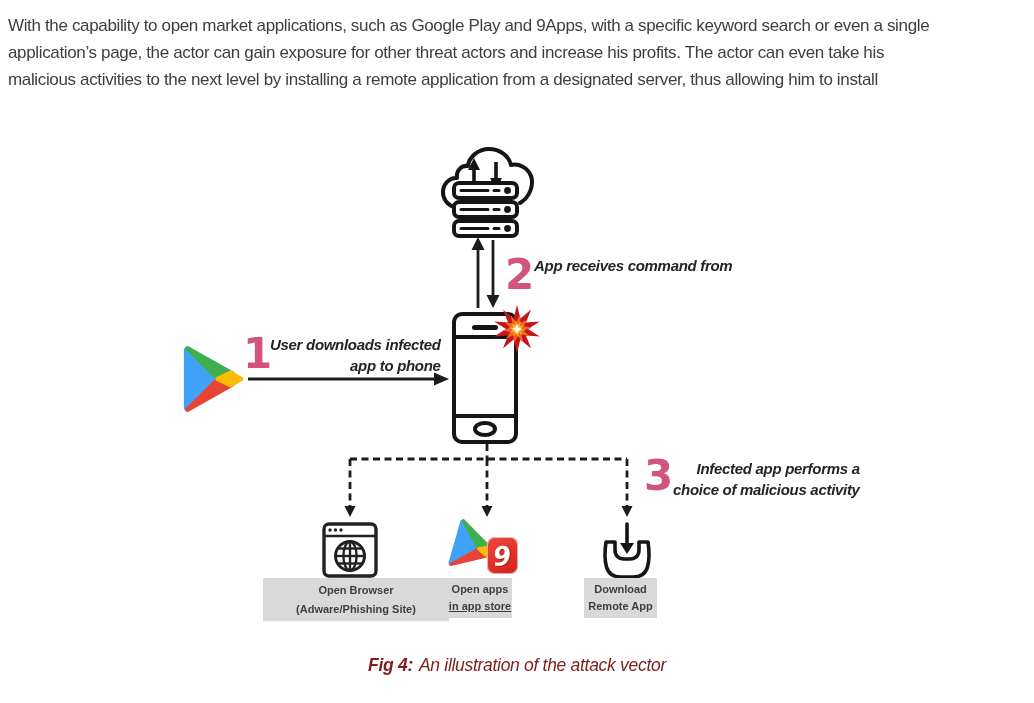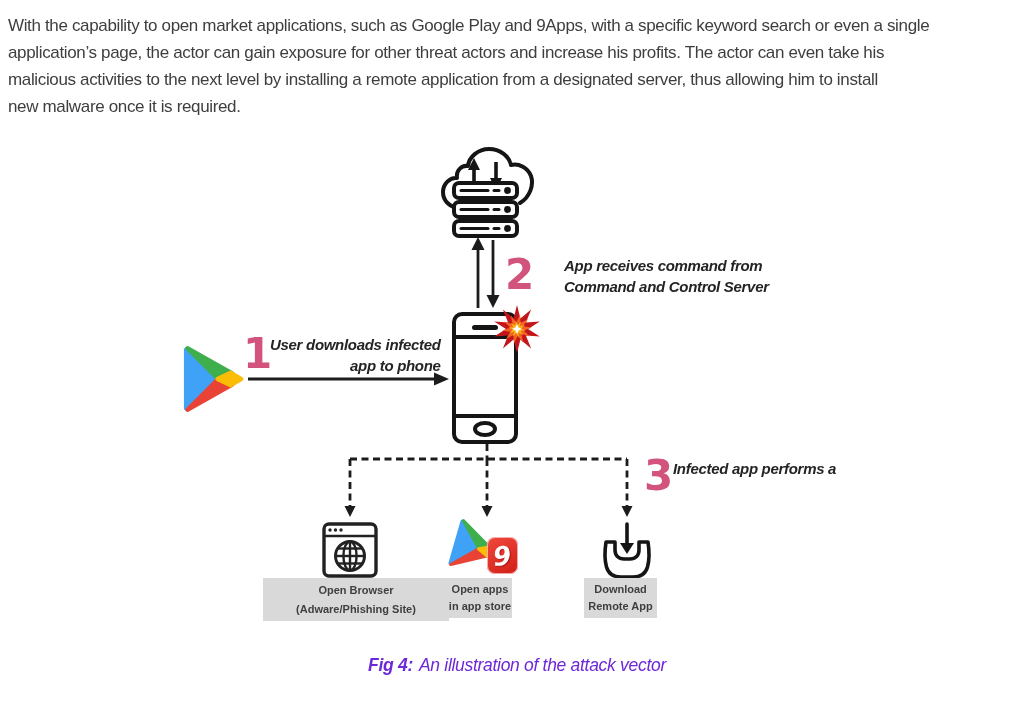--- a/index.html
+++ b/index.html
@@ -29,35 +29,34 @@
   .graybox .l{line-height:19px;white-space:nowrap;}
   
   .nineapps{position:absolute;left:487px;top:521px;width:31px;height:37px;border-radius:8px;
             background:linear-gradient(150deg,#f0483c 0%,#d21f18 100%);
             display:flex;align-items:center;justify-content:center;
             box-shadow:0 0 0 1px rgba(255,255,255,.6) inset;}
   .nineapps span{color:#ffffff;font-family:"DejaVu Sans",sans-serif;font-weight:700;
                  font-size:26px;font-style:italic;transform:rotate(-6deg);line-height:1;
                  text-shadow:1px 1px 1px rgba(120,0,0,.55);}
   
-  .caption{position:absolute;left:0;right:0;top:639px;text-align:center;color:#6d28d9;
+  .caption{position:absolute;left:0;right:0;top:639px;text-align:center;color:#7f1d1d;
            font-size:17.5px;font-style:italic;letter-spacing:-0.3px;}
   .caption .fig{font-weight:700;margin-right:6px;}
   svg{display:block;}
 </style>
 </head>
 <body>
 
 <div class="page">
 
   <div class="paragraph">
     <div class="pline">With the capability to open market applications, such as Google Play and 9Apps, with a specific keyword search or even a single</div>
     <div class="pline">application’s page, the actor can gain exposure for other threat actors and increase his profits. The actor can even take his</div>
     <div class="pline">malicious activities to the next level by installing a remote application from a designated server, thus allowing him to install</div>
-    <div class="pline">new malware once it is required.</div>
   </div>
 
   <svg class="abs" style="left:0;top:0;" width="1034" height="703" viewBox="0 0 1034 703">
     <g stroke="#1c1c1c" stroke-width="2.8" fill="#1c1c1c">
 
       <g>
         <line x1="478" y1="292" x2="478" y2="232" fill="none"></line>
         <polygon points="471.5,234 484.5,234 478,221" stroke="none"></polygon>
       </g>
 
@@ -110,23 +109,22 @@
       </g>
       <g fill="#151515">
         <circle cx="66.5" cy="45.5" r="3.4"></circle>
         <circle cx="66.5" cy="64.5" r="3.4"></circle>
         <circle cx="66.5" cy="83.5" r="3.4"></circle>
       </g>
     </g>
   </svg>
 
   <div class="stepnum" style="left:505px;top:236px;">2</div>
-  <div class="steptext" style="left:564px;top:239px;">
+  <div class="steptext" style="left:534px;top:239px;">
     <div>App receives command from</div>
-    <div>Command and Control Server</div>
   </div>
 
   <svg class="abs" style="left:179px;top:326px;" width="70" height="74" viewBox="0 0 100 100">
     <polygon points="10,8 10,92 56,50" stroke-width="6" stroke-linejoin="round" stroke="#3fa2f6" fill="#3fa2f6"></polygon>
     <polygon points="12,6 76,42 55,49" stroke-width="6" stroke-linejoin="round" stroke="#3fae4c" fill="#3fae4c"></polygon>
     <polygon points="12,94 76,58 55,51" stroke-width="6" stroke-linejoin="round" stroke="#e94335" fill="#e94335"></polygon>
     <polygon points="74,41 89,50 74,59 55,50" stroke-width="6" stroke-linejoin="round" stroke="#fbbc05" fill="#fbbc05"></polygon>
   </svg>
 
   <div class="stepnum" style="left:243px;top:315px;">1</div>
@@ -145,20 +143,21 @@
   <svg class="abs" style="left:492px;top:288px;" width="50" height="50" viewBox="0 0 50 50">
     <polygon points="25,1 28.4,14.5 39.1,5.6 33.9,18.5 47.8,17.6 36,25 47.8,32.4 33.9,31.5 39.1,44.4 28.4,35.5 25,49 21.6,35.5 10.9,44.4 16.1,31.5 2.2,32.4 14,25 2.2,17.6 16.1,18.5 10.9,5.6 21.6,14.5" fill="#c3161c"></polygon>
     <polygon transform="rotate(12 25 25)" points="25,10.1 27.1,18.5 33.8,13.0 30.5,21.0 39.2,20.4 31.8,25 39.2,29.6 30.5,29.0 33.8,37.0 27.1,31.5 25,39.9 22.9,31.5 16.2,37.0 19.5,29.0 10.8,29.6 18.2,25 10.8,20.4 19.5,21.0 16.2,13.0 22.9,18.5" fill="#f26522"></polygon>
     <polygon transform="rotate(-9 25 25)" points="25,16.4 26.2,21.3 30.1,18.0 28.2,22.7 33.2,22.3 28.9,25 33.2,27.7 28.2,27.3 30.1,32.0 26.2,28.7 25,33.6 23.8,28.7 19.9,32.0 21.8,27.3 16.8,27.7 21.1,25 16.8,22.3 21.8,22.7 19.9,18.0 23.8,21.3" fill="#fcb415"></polygon>
     <polygon fill="#ffffff" points="25,20 26.6,23.4 30,25 26.6,26.6 25,30 23.4,26.6 20,25 23.4,23.4"></polygon>
   </svg>
 
   <div class="stepnum" style="left:644px;top:437px;">3</div>
   <div class="steptext" style="left:673px;top:442px;text-align:right;">
     <div>Infected app performs a</div>
+    <div>choice of malicious activity</div>
   </div>
 
   <svg class="abs" style="left:321px;top:505px;" width="58" height="58" viewBox="0 0 58 58">
     <rect x="3" y="3" width="52" height="52" rx="5" fill="#ffffff" stroke="#222" stroke-width="3.4"></rect>
     <line x1="3" y1="15" x2="55" y2="15" stroke="#222" stroke-width="2.6"></line>
     <circle cx="9" cy="9" r="1.7" fill="#222"></circle>
     <circle cx="14.5" cy="9" r="1.7" fill="#222"></circle>
     <circle cx="20" cy="9" r="1.7" fill="#222"></circle>
     <g stroke="#222" fill="none">
       <circle cx="29" cy="35" r="14.5" stroke-width="3"></circle>
@@ -187,21 +186,21 @@
     </g>
     <polygon points="20,23 34,23 27,34" fill="#151515"></polygon>
   </svg>
 
   <div class="graybox" style="left:263px;top:562px;width:186px;height:43px;">
     <div class="l">Open Browser</div>
     <div class="l">(Adware/Phishing Site)</div>
   </div>
   <div class="graybox" style="left:448px;top:562px;width:64px;height:40px;">
     <div class="l" style="line-height:17px;">Open apps</div>
-    <div class="l" style="line-height:17px;">in app store</div>
+    <div class="l" style="line-height:17px;text-decoration:underline;">in app store</div>
   </div>
   <div class="graybox" style="left:584px;top:562px;width:73px;height:40px;">
     <div class="l" style="line-height:17px;">Download</div>
     <div class="l" style="line-height:17px;">Remote App</div>
   </div>
 
   <div class="caption">
     <span class="fig">Fig 4:</span><span>An illustration of the attack vector</span>
   </div>
 

